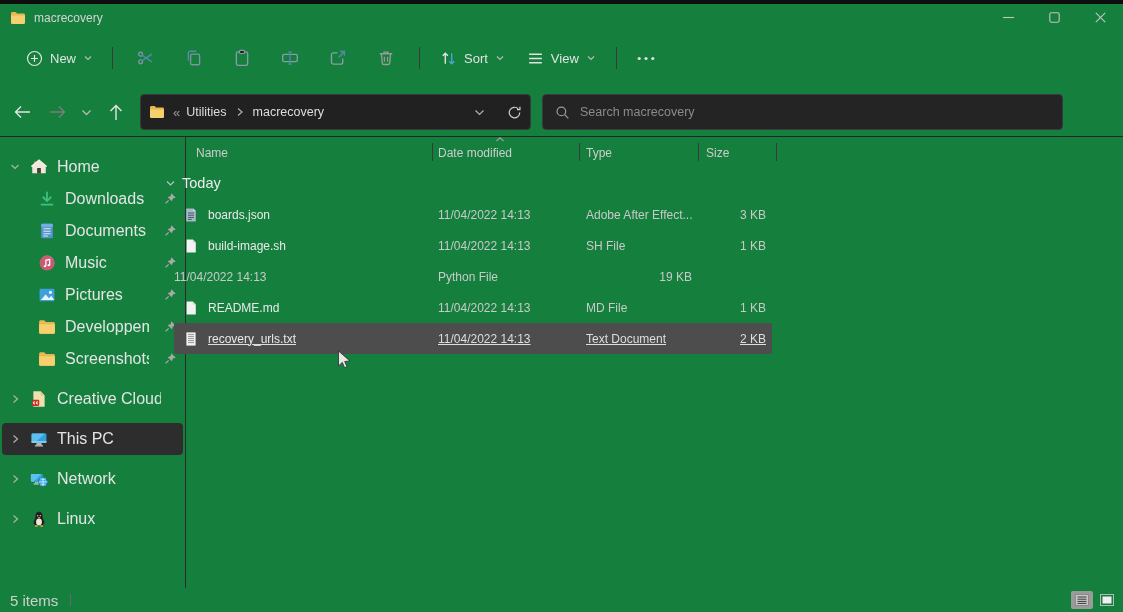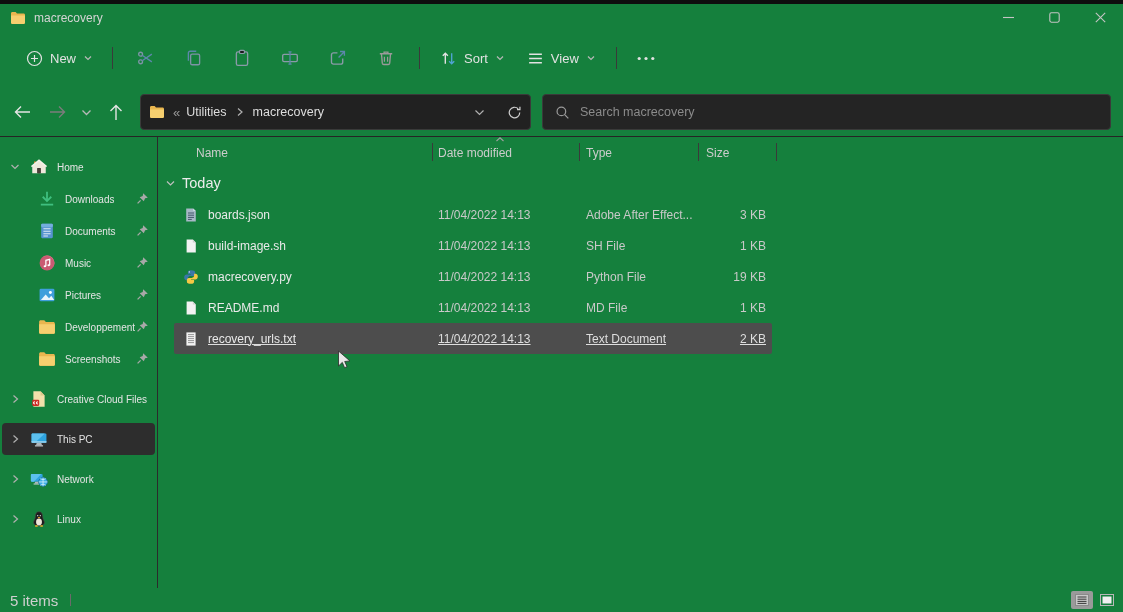--- a/index.html
+++ b/index.html
@@ -20,26 +20,26 @@
   .tb-sep{width:1px;height:22px;background:#3a3a3a;margin:0 9px;}
   .tb-ibtn{width:48px;height:32px;display:flex;align-items:center;justify-content:center;border-radius:4px;}
   .tb-txtbtn{display:flex;align-items:center;gap:7px;height:32px;padding:0 11px;border-radius:4px;}
   .tb-more{width:40px;height:32px;display:flex;align-items:center;justify-content:center;letter-spacing:1px;}
   
   .navbar{position:absolute;top:90px;left:0;right:0;height:44px;}
   .nav-btn{position:absolute;top:4px;width:32px;height:36px;display:flex;align-items:center;justify-content:center;}
   .address{position:absolute;left:140px;top:4px;width:391px;height:36px;border:1px solid #3a3a3a;border-radius:4px;background:#212121;display:flex;align-items:center;padding:0 8px;font-size:12.5px;color:#dedede;}
   .addr-sep{color:#9a9a9a;margin:0 4px;display:flex;align-items:center;}
   .addr-spacer{flex:1;}
-  .search{position:absolute;left:542px;top:4px;width:569px;height:36px;border:1px solid #3a3a3a;border-radius:4px;background:#242424;display:flex;align-items:center;padding:0 12px;gap:10px;}
+  .search{position:absolute;left:542px;top:4px;width:521px;height:36px;border:1px solid #3a3a3a;border-radius:4px;background:#242424;display:flex;align-items:center;padding:0 12px;gap:10px;}
   .search input{flex:1;background:transparent;border:none;outline:none;color:#d6d6d6;font-size:12.5px;font-family:"Liberation Sans",sans-serif;}
   .search input::placeholder{color:#8b8b8b;}
   
   .body{position:absolute;top:136px;left:0;right:0;bottom:24px;border-top:1px solid #252525;}
-  .sidebar{position:absolute;left:0;top:0;bottom:0;width:158px;border-right:1px solid #2b2b2b;padding-top:14px;font-size:10px;}
+  .sidebar{position:absolute;left:0;top:0;bottom:0;width:186px;border-right:1px solid #2b2b2b;padding-top:14px;font-size:16px;}
   .sb-item{position:relative;height:32px;display:flex;align-items:center;margin:0 2px;border-radius:4px;color:#e4e4e4;}
   .sb-item.section{margin-top:8px;}
   .sb-item.selected{background:#2d2d2d;}
   .sb-chev{width:14px;display:flex;justify-content:center;margin-left:6px;color:#b0b0b0;}
   .sb-icon{width:18px;height:18px;display:flex;align-items:center;justify-content:center;margin-left:8px;}
   .lvl1 .sb-icon{margin-left:36px;}
   .sb-label{margin-left:9px;white-space:nowrap;overflow:hidden;max-width:84px;}
   .sb-label.wide{max-width:104px;}
   .pin{position:absolute;right:6px;top:9px;width:13px;height:13px;}
   
@@ -503,30 +503,20 @@
                   <path d="M9.8 1.4l3 3h-3z" fill="#cfcfcf"></path>
                 </svg>
               </span>
               <span>build-image.sh</span>
             </span>
           <span>11/04/2022 14:13</span>
           <span>SH File</span>
           <span class="size-cell">1 KB</span>
         </div>
         <div class="row">
-          <span class="name-cell">
-              <span class="fi">
-                <svg width="16" height="16" viewBox="0 0 16 16">
-                  <path d="M7.9 1.2c-2.1 0-3 .9-3 2.1v1.6h3.1v.7H3.6c-1.3 0-2.4 1-2.4 2.9 0 1.8 1.1 2.8 2.4 2.8h1.3V9.4c0-1.3 1.1-2.3 2.3-2.3h3c1 0 1.9-.8 1.9-1.9V3.3c0-1.3-1.1-2.1-4.2-2.1z" fill="#3a77a8"></path>
-                  <path d="M8.1 14.8c2.1 0 3-.9 3-2.1v-1.6H8v-.7h4.4c1.3 0 2.4-1 2.4-2.9 0-1.8-1.1-2.8-2.4-2.8h-1.3v1.9c0 1.3-1.1 2.3-2.3 2.3h-3c-1 0-1.9.8-1.9 1.9v1.9c0 1.3 1.1 2.1 4.2 2.1z" fill="#f5c844"></path>
-                  <circle cx="6.3" cy="2.9" r="0.6" fill="#fff"></circle>
-                </svg>
-              </span>
-              <span>macrecovery.py</span>
-            </span>
           <span>11/04/2022 14:13</span>
           <span>Python File</span>
           <span class="size-cell">19 KB</span>
         </div>
         <div class="row">
           <span class="name-cell">
               <span class="fi">
                 <svg width="16" height="16" viewBox="0 0 16 16">
                   <path d="M3.6 1.4h6.2l3 3v10.2H3.6z" fill="#f2f2f2"></path>
                   <path d="M9.8 1.4l3 3h-3z" fill="#cfcfcf"></path>

